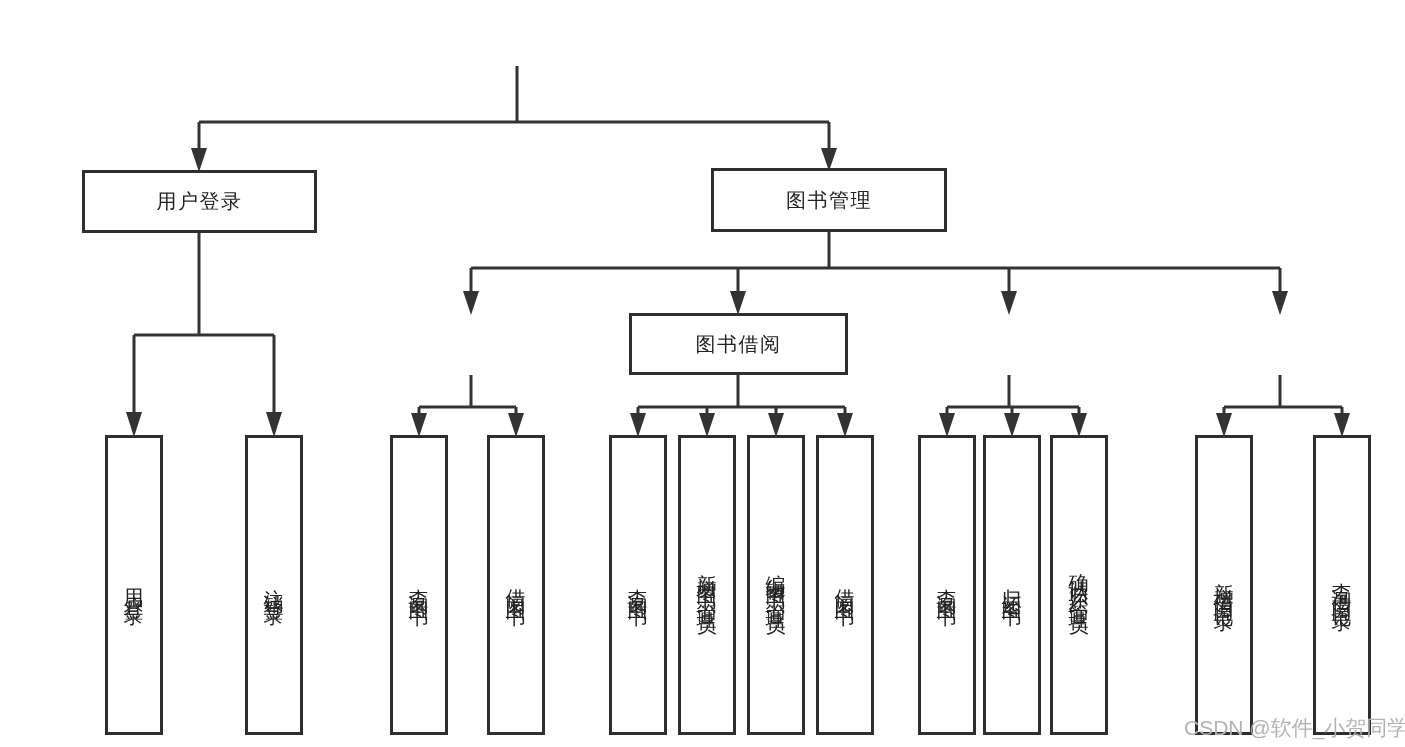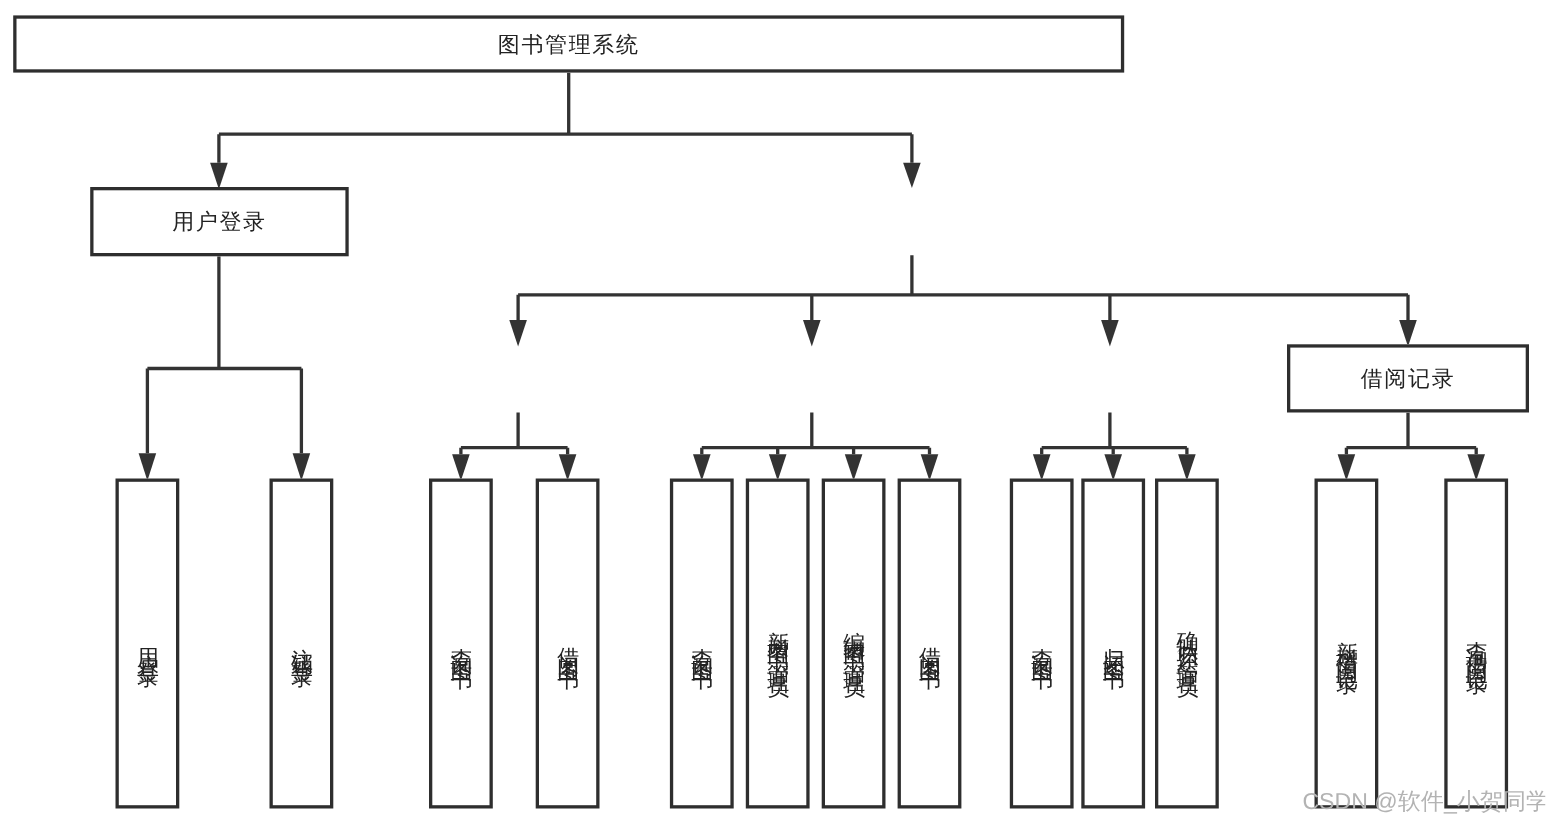--- a/index.html
+++ b/index.html
@@ -85,30 +85,30 @@
       <polygon points="1004,413 1020,413 1012,437"></polygon>
       <polygon points="1071,413 1087,413 1079,437"></polygon>
     </g>
     <g>
       <path d="M1280,375 V407 M1224,407 H1342 M1224,407 V413 M1342,407 V413"></path>
       <polygon points="1216,413 1232,413 1224,437"></polygon>
       <polygon points="1334,413 1350,413 1342,437"></polygon>
     </g>
   </svg>
 
-  <div class="node h" style="left:12px;top:14px;width:1010px;height:52px">
-    <span>图书管理系统</span>
-  </div>
 
   <div class="node h" style="left:82px;top:170px;width:235px;height:63px">
     <span>用户登录</span>
   </div>
+  <div class="node h" style="left:711px;top:168px;width:236px;height:64px">
+    <span>图书管理</span>
+  </div>
 
-  <div class="node h" style="left:1170px;top:313px;width:220px;height:62px">
-    <span>借阅记录</span>
+  <div class="node h" style="left:629px;top:313px;width:219px;height:62px">
+    <span>图书借阅</span>
   </div>
 
   <div class="node v" style="left:105px;top:435px;width:58px;height:300px">
     <span>用户登录</span>
   </div>
   <div class="node v" style="left:245px;top:435px;width:58px;height:300px">
     <span>注销登录</span>
   </div>
 
   <div class="node v" style="left:390px;top:435px;width:58px;height:300px">

